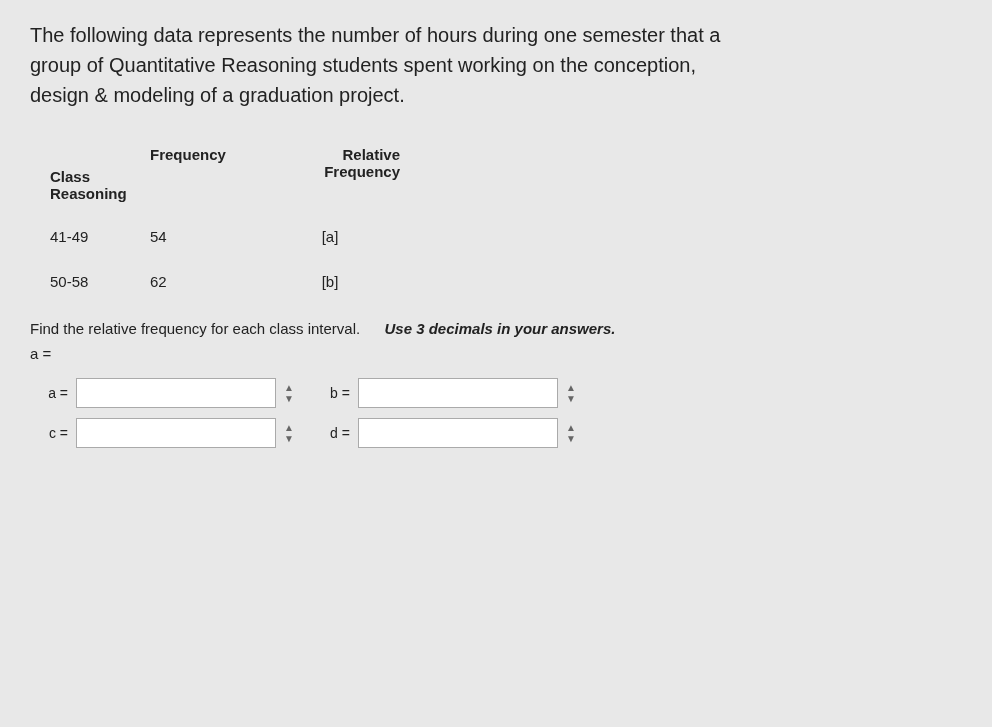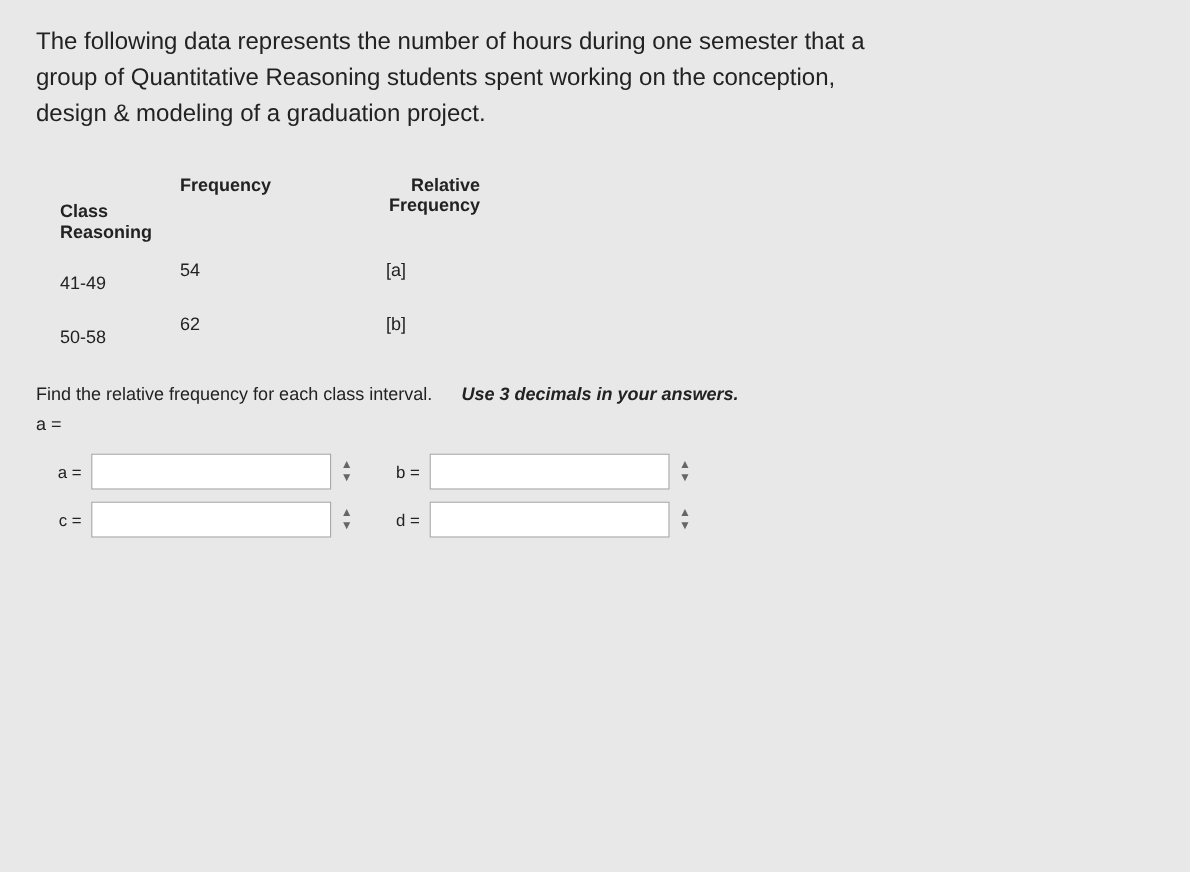--- a/index.html
+++ b/index.html
@@ -62,21 +62,21 @@
     }
 
     .table-header .col-rel {
       display: flex;
       flex-direction: column;
       align-items: flex-end;
     }
 
     .table-row {
       display: flex;
-      align-items: center;
+      align-items: flex-end;
       margin-bottom: 6px;
     }
 
     .table-row .col-class {
       font-weight: normal;
       font-size: 15px;
     }
 
     .table-row .col-freq {
       font-weight: normal;

